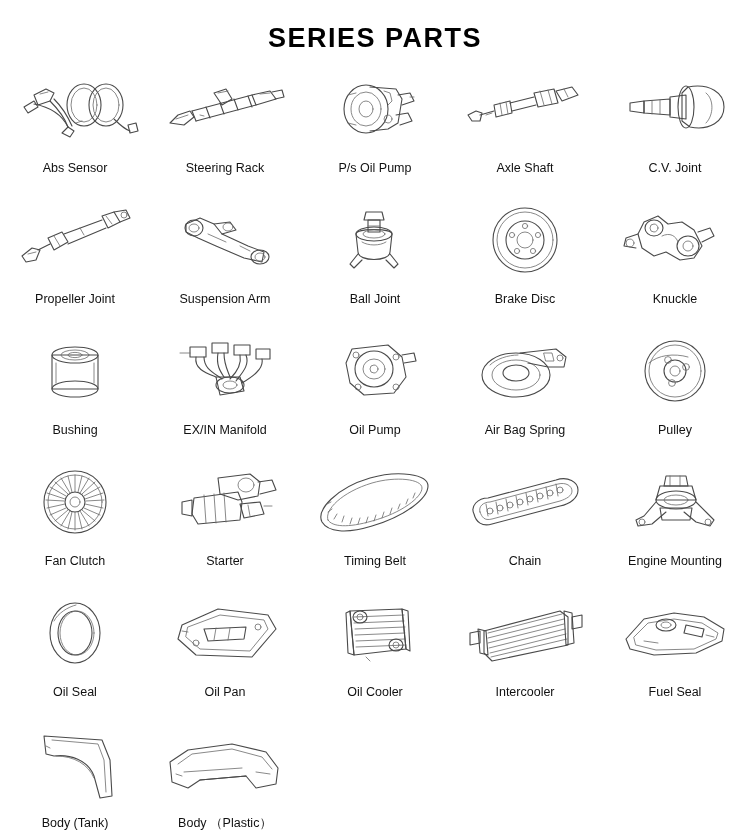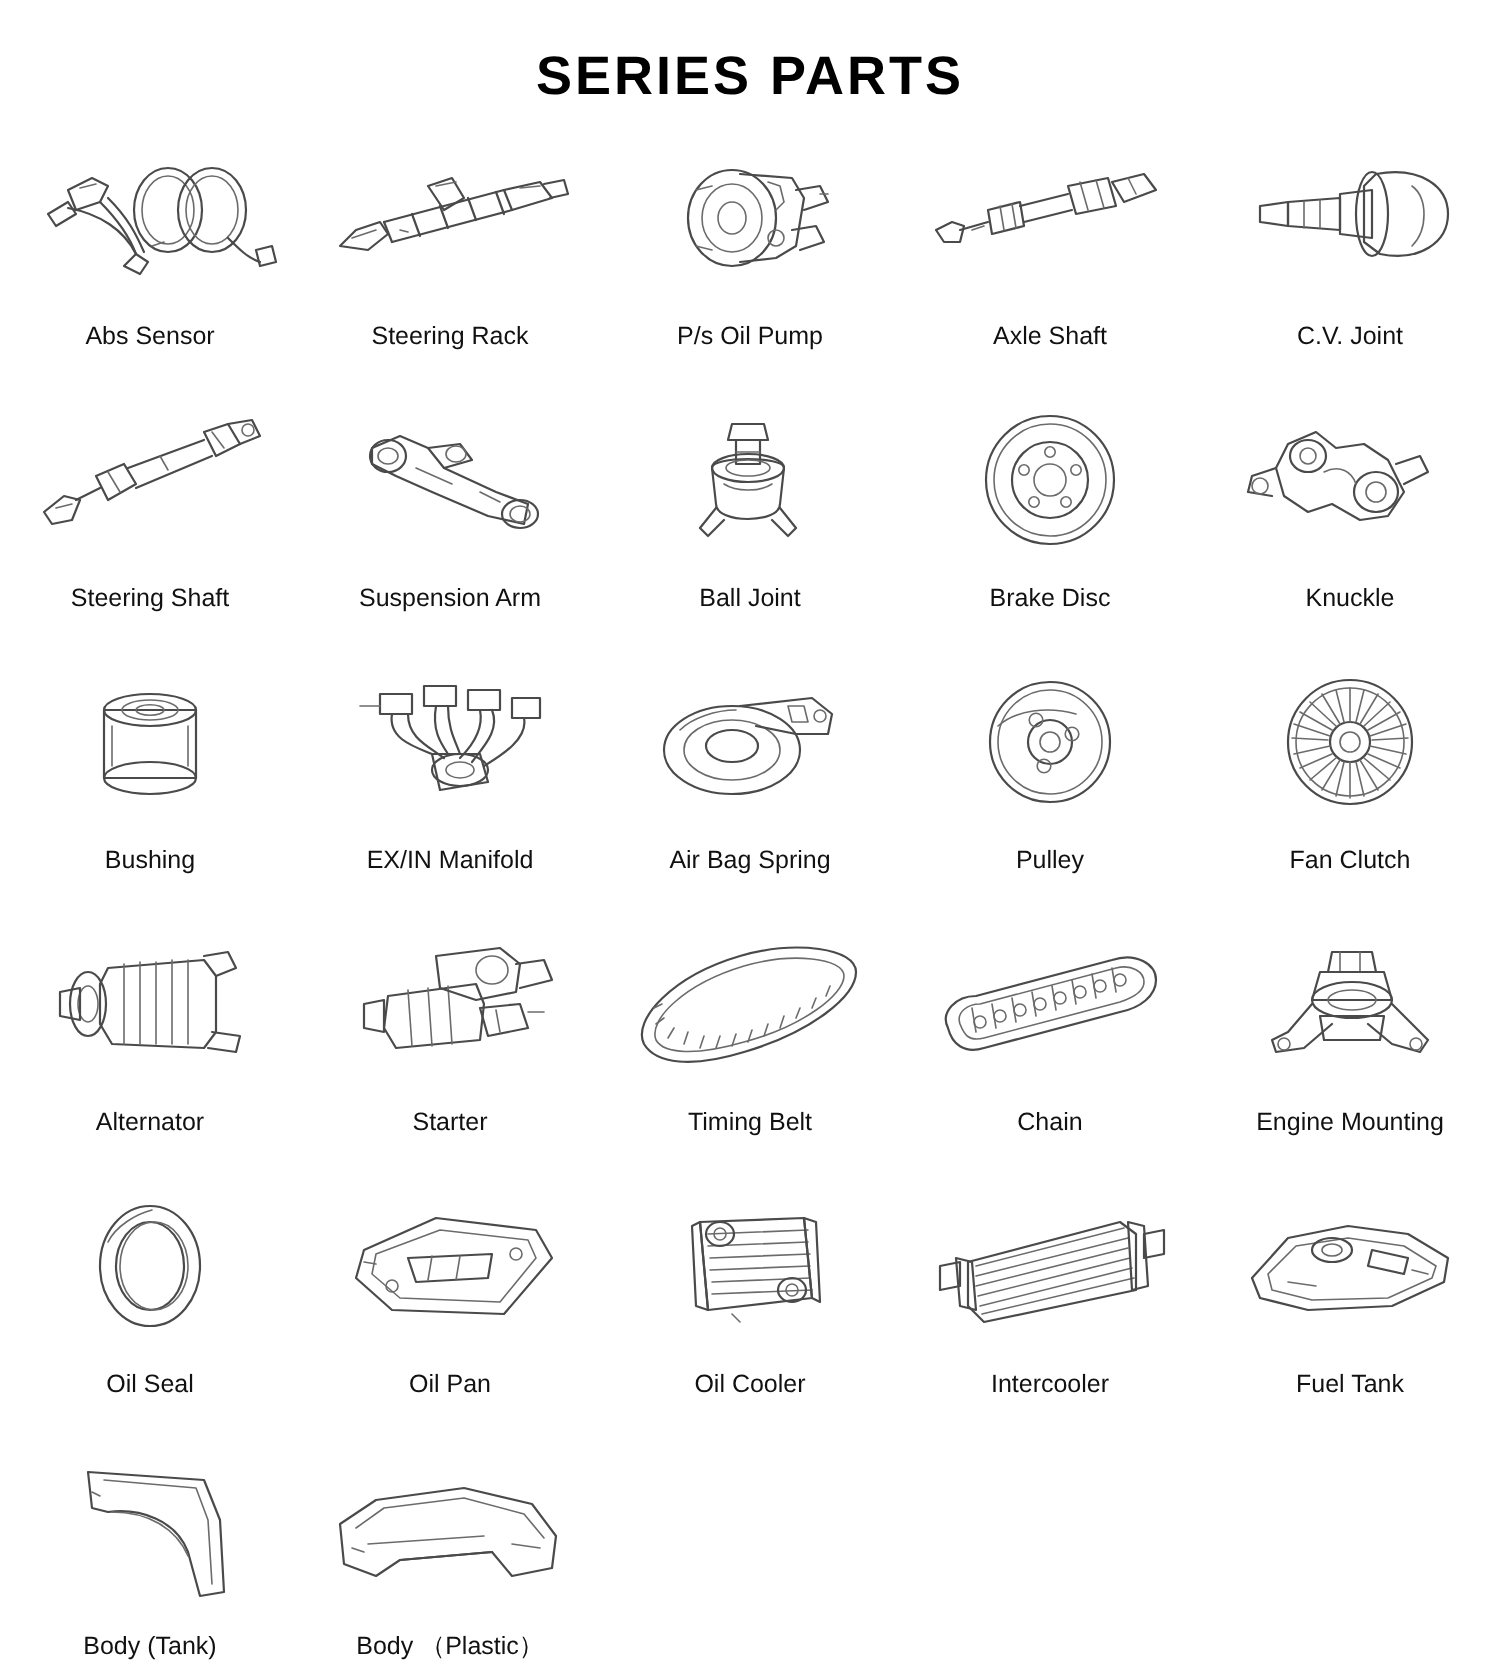--- a/index.html
+++ b/index.html
@@ -198,21 +198,21 @@
           <path class="ln-thin" d="M44 34 L50 44"></path>
           <path class="ln" d="M54 32 L92 18"></path>
           <path class="ln" d="M58 42 L96 26"></path>
           <path class="ln" d="M92 14 L104 10 L110 20 L98 26 Z"></path>
           <path class="ln-thin" d="M96 14 L102 22"></path>
           <path class="ln" d="M104 10 L116 8 L120 16 L110 20"></path>
           <circle class="ln-thin" cx="114" cy="13" r="3"></circle>
           <path class="ln-thin" d="M70 26 L74 33"></path>
         </svg>
       </div>
-      <div class="caption">Steering Shaft</div>
+      <div class="caption">Propeller Joint</div>
     </div>
 
     <div class="cell">
       <div class="thumb">
         <svg width="130" height="80" viewBox="0 0 130 80">
           <path class="ln" d="M26 22 L40 16 L54 22 L62 32 L88 44 L104 50 L102 60 L84 56 L56 44 L38 36 L26 30 Z"></path>
           <ellipse class="ln" cx="34" cy="26" rx="9" ry="8"></ellipse>
           <ellipse class="ln-thin" cx="34" cy="26" rx="5" ry="4"></ellipse>
           <ellipse class="ln" cx="100" cy="55" rx="9" ry="7"></ellipse>
           <ellipse class="ln-thin" cx="100" cy="55" rx="5" ry="4"></ellipse>
@@ -308,20 +308,36 @@
           <path class="ln" d="M102 26 C104 36 92 44 82 50"></path>
           <path class="ln" d="M56 44 L80 44 L84 58 L60 62 Z"></path>
           <ellipse class="ln" cx="70" cy="52" rx="14" ry="8"></ellipse>
           <ellipse class="ln-thin" cx="70" cy="52" rx="7" ry="4"></ellipse>
           <path class="ln-thin" d="M20 20 L30 20"></path>
         </svg>
       </div>
       <div class="caption">EX/IN Manifold</div>
     </div>
 
+    <div class="cell">
+      <div class="thumb">
+        <svg width="130" height="80" viewBox="0 0 130 80">
+          <path class="ln" d="M42 16 L78 12 L92 24 L96 44 L84 60 L54 62 L40 50 L36 30 Z"></path>
+          <ellipse class="ln" cx="64" cy="36" rx="19" ry="18"></ellipse>
+          <ellipse class="ln-thin" cx="64" cy="36" rx="11" ry="10"></ellipse>
+          <ellipse class="ln-thin" cx="64" cy="36" rx="4" ry="4"></ellipse>
+          <circle class="ln-thin" cx="46" cy="22" r="3"></circle>
+          <circle class="ln-thin" cx="86" cy="24" r="3"></circle>
+          <circle class="ln-thin" cx="86" cy="54" r="3"></circle>
+          <circle class="ln-thin" cx="48" cy="54" r="3"></circle>
+          <path class="ln" d="M92 22 L104 20 L106 28 L94 30"></path>
+        </svg>
+      </div>
+      <div class="caption">Oil Pump</div>
+    </div>
 
     <div class="cell">
       <div class="thumb">
         <svg width="130" height="80" viewBox="0 0 130 80">
           <ellipse class="ln" cx="56" cy="42" rx="34" ry="22"></ellipse>
           <ellipse class="ln-thin" cx="56" cy="42" rx="24" ry="15"></ellipse>
           <ellipse class="ln" cx="56" cy="40" rx="13" ry="8"></ellipse>
           <path class="ln" d="M60 20 L96 16 L106 24 L104 34 L88 34 L68 30"></path>
           <path class="ln-thin" d="M84 20 L92 20 L94 28 L86 28 Z"></path>
           <circle class="ln-thin" cx="100" cy="25" r="3"></circle>
@@ -356,38 +372,20 @@
           <circle class="ln" cx="65" cy="38" r="10"></circle>
           <circle class="ln-thin" cx="65" cy="38" r="5"></circle>
           <g class="ln-thin">
             <path d="M65 11 L65 28 M72 12 L68 28 M79 14 L70 29 M85 18 L72 30 M90 23 L74 32 M93 29 L75 35 M94 36 L76 37 M93 44 L75 40 M90 51 L74 44 M85 57 L72 46 M79 62 L70 47 M72 65 L68 48 M65 66 L65 48 M58 65 L62 48 M51 62 L60 47 M45 57 L58 46 M40 51 L56 44 M37 44 L55 40 M36 36 L54 37 M37 29 L55 35 M40 23 L56 32 M45 18 L58 30 M51 14 L60 29 M58 12 L62 28"></path>
           </g>
         </svg>
       </div>
       <div class="caption">Fan Clutch</div>
     </div>
 
-    <div class="cell">
-      <div class="thumb">
-        <svg width="130" height="80" viewBox="0 0 130 80">
-          <path class="ln" d="M44 20 L92 16 L98 24 L98 52 L92 60 L46 58 L40 48 L40 28 Z"></path>
-          <path class="ln-thin" d="M52 18 L52 58"></path>
-          <path class="ln-thin" d="M60 17 L60 58"></path>
-          <path class="ln-thin" d="M68 17 L68 58"></path>
-          <path class="ln-thin" d="M76 16 L76 58"></path>
-          <path class="ln-thin" d="M84 16 L84 58"></path>
-          <ellipse class="ln" cx="34" cy="38" rx="9" ry="16"></ellipse>
-          <ellipse class="ln-thin" cx="34" cy="38" rx="5" ry="9"></ellipse>
-          <path class="ln" d="M20 32 L30 30 L30 46 L20 44 Z"></path>
-          <path class="ln" d="M92 14 L104 12 L108 20 L98 24"></path>
-          <path class="ln" d="M96 52 L110 54 L108 62 L94 60"></path>
-        </svg>
-      </div>
-      <div class="caption">Alternator</div>
-    </div>
 
     <div class="cell">
       <div class="thumb">
         <svg width="130" height="80" viewBox="0 0 130 80">
           <path class="ln" d="M34 34 L78 28 L82 38 L80 56 L38 60 L32 50 Z"></path>
           <path class="ln-thin" d="M44 31 L46 59"></path>
           <path class="ln-thin" d="M54 30 L56 59"></path>
           <path class="ln-thin" d="M64 29 L66 58"></path>
           <path class="ln" d="M58 14 L90 10 L100 18 L98 32 L78 36 L60 30 Z"></path>
           <ellipse class="ln-thin" cx="86" cy="21" rx="8" ry="7"></ellipse>
@@ -517,21 +515,21 @@
         <svg width="130" height="80" viewBox="0 0 130 80">
           <path class="ln" d="M16 44 L34 24 L64 18 L94 22 L114 34 L112 46 L86 58 L44 60 L20 54 Z"></path>
           <path class="ln-thin" d="M24 42 L38 28 L64 24 L92 28 L108 38 L106 44 L84 54 L46 55 L26 50 Z"></path>
           <ellipse class="ln" cx="56" cy="30" rx="10" ry="6"></ellipse>
           <ellipse class="ln-thin" cx="56" cy="30" rx="5" ry="3"></ellipse>
           <path class="ln" d="M76 30 L94 34 L92 42 L74 38 Z"></path>
           <path class="ln-thin" d="M34 46 L48 48"></path>
           <path class="ln-thin" d="M96 40 L104 42"></path>
         </svg>
       </div>
-      <div class="caption">Fuel Tank</div>
+      <div class="caption">Fuel Seal</div>
     </div>
 
     <div class="cell">
       <div class="thumb">
         <svg width="130" height="80" viewBox="0 0 130 80">
           <path class="ln" d="M34 10 L92 14 L100 34 L102 70 L90 72 L84 50 C78 34 60 28 44 30 L36 28 Z"></path>
           <path class="ln-thin" d="M42 14 L88 18 L94 34 L96 66"></path>
           <path class="ln-thin" d="M46 30 C64 30 78 38 84 52"></path>
           <path class="ln-thin" d="M36 20 L40 22"></path>
         </svg>

